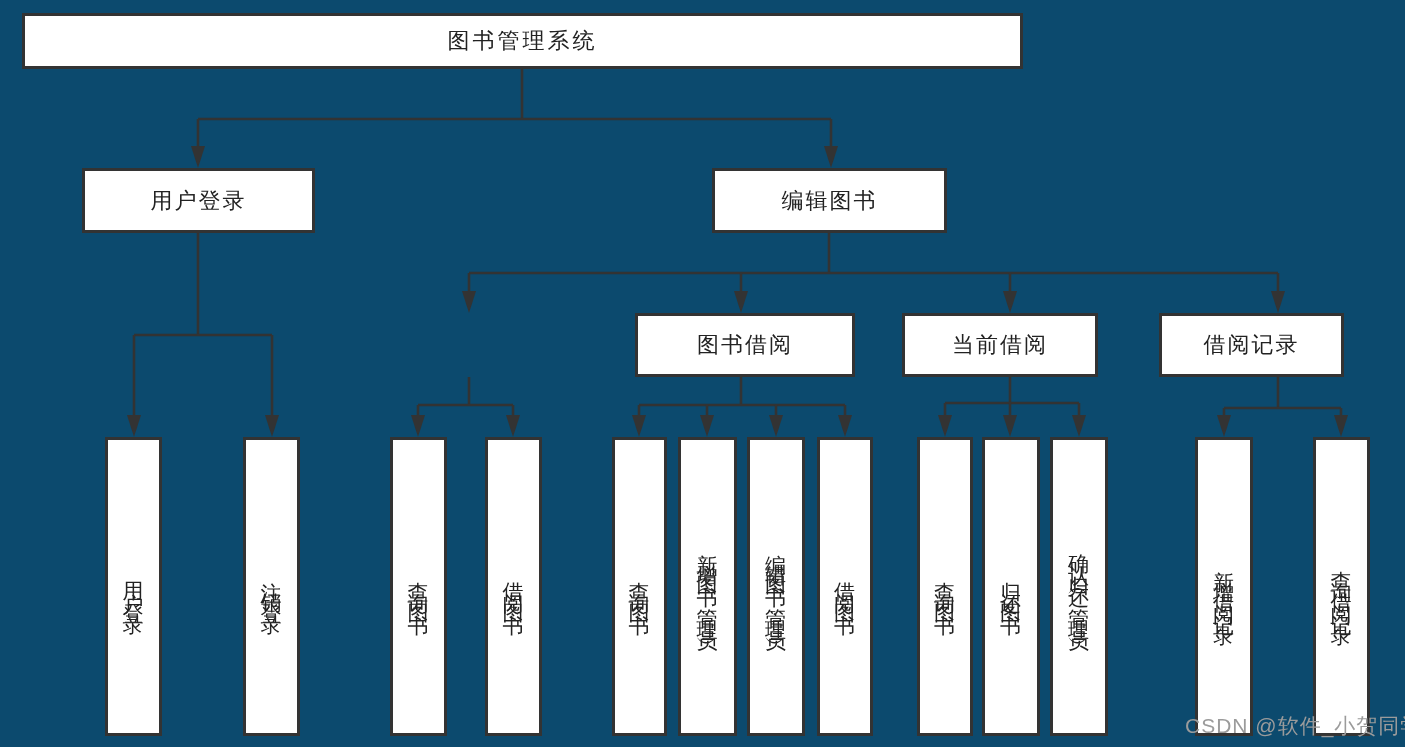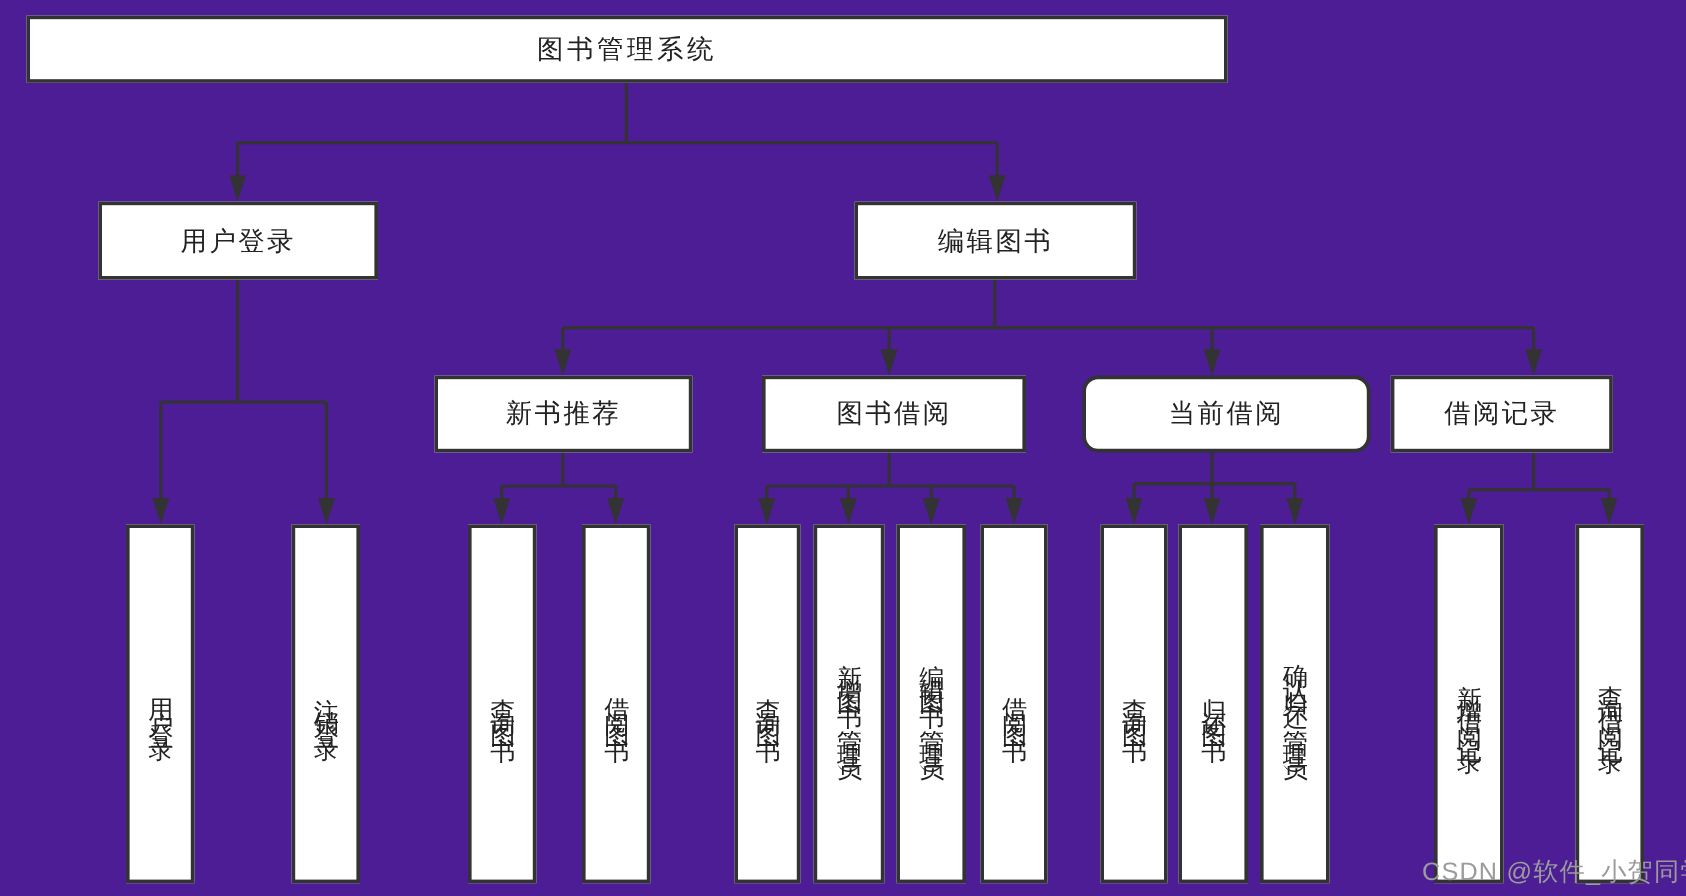--- a/index.html
+++ b/index.html
@@ -1,38 +1,38 @@
 <!DOCTYPE html>
 <html><head>
 <meta charset="utf-8">
 <style>
   html,body{margin:0;padding:0;background:#fff;}
   #stage{
-    position:relative;width:1405px;height:747px;background:#4c1d95;overflow:hidden;
+    position:relative;width:1405px;height:747px;background:#0c4a6e;overflow:hidden;
     font-family:"Liberation Sans", sans-serif;color:#222;
   }
   #connectors{position:absolute;left:0;top:0;pointer-events:none;}
   .box{
     position:absolute;box-sizing:border-box;border:3px solid #333;background:#fff;
     display:flex;align-items:center;justify-content:center;z-index:2;
   }
   .h-label{font-size:22px;letter-spacing:2px;color:#222;white-space:nowrap;}
   .root-label{font-size:22px;letter-spacing:3px;}
   .v-label{
     writing-mode:vertical-rl;text-orientation:mixed;
     font-size:21px;line-height:1;letter-spacing:11px;color:#222;white-space:nowrap;
   }
   
   .n-root{left:22px;top:13px;width:1001px;height:56px;}
   .n-user{left:82px;top:168px;width:233px;height:65px;}
   .n-mgmt{left:712px;top:168px;width:235px;height:65px;}
   .n-l3{top:313px;height:64px;}
   .n-newrec{left:362px;width:215px;}
   .n-borrow{left:635px;width:220px;}
-  .n-current{left:902px;width:240px;border-radius:13px;}
+  .n-current{left:902px;width:196px;}
   .n-records{left:1159px;width:185px;}
   .leaf{top:437px;height:299px;}
   .lf1{left:105px;width:57px;}
   .lf2{left:243px;width:57px;}
   .lf3{left:390px;width:57px;}
   .lf4{left:485px;width:57px;}
   .lf5{left:612px;width:55px;}
   .lf6{left:678px;width:59px;}
   .lf7{left:747px;width:58px;}
   .lf8{left:817px;width:56px;}
@@ -110,23 +110,20 @@
     <span class="h-label root-label">图书管理系统</span>
   </div>
 
   <div class="box n-user">
     <span class="h-label">用户登录</span>
   </div>
   <div class="box n-mgmt">
     <span class="h-label">编辑图书</span>
   </div>
 
-  <div class="box n-l3 n-newrec">
-    <span class="h-label">新书推荐</span>
-  </div>
   <div class="box n-l3 n-borrow">
     <span class="h-label">图书借阅</span>
   </div>
   <div class="box n-l3 n-current">
     <span class="h-label">当前借阅</span>
   </div>
   <div class="box n-l3 n-records">
     <span class="h-label">借阅记录</span>
   </div>
 

